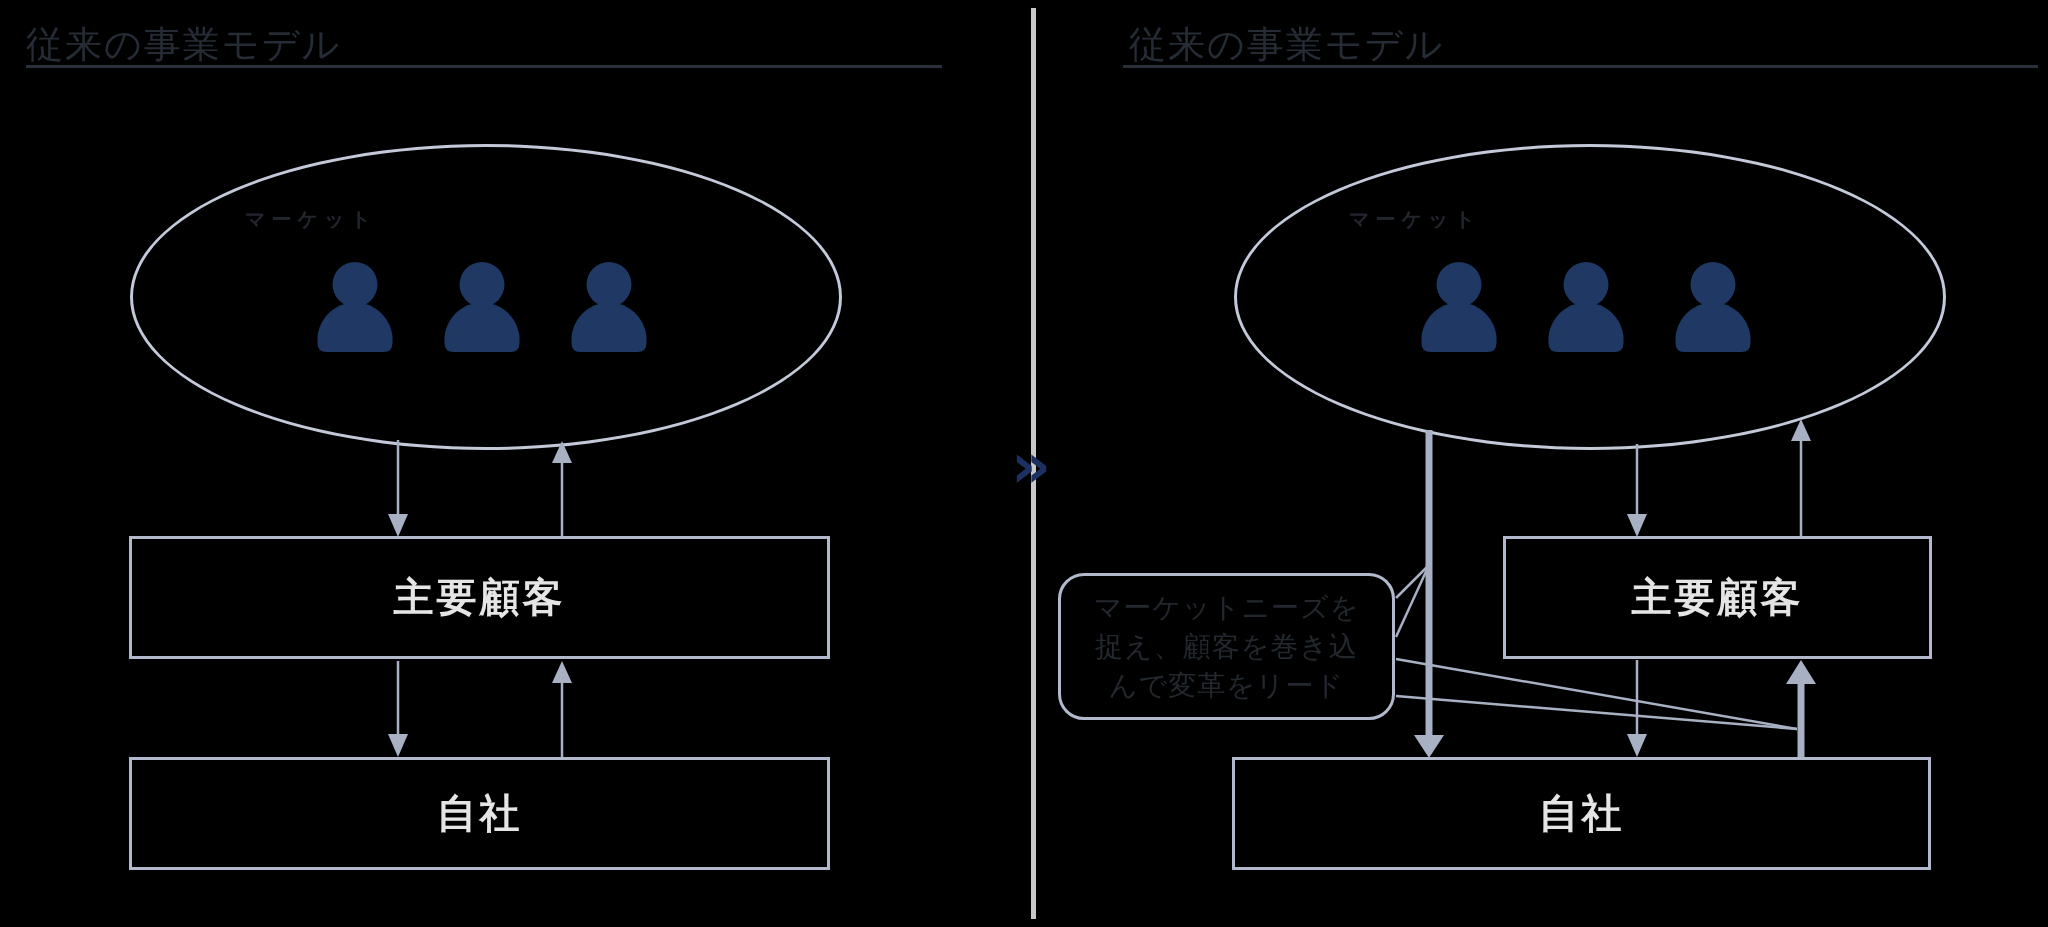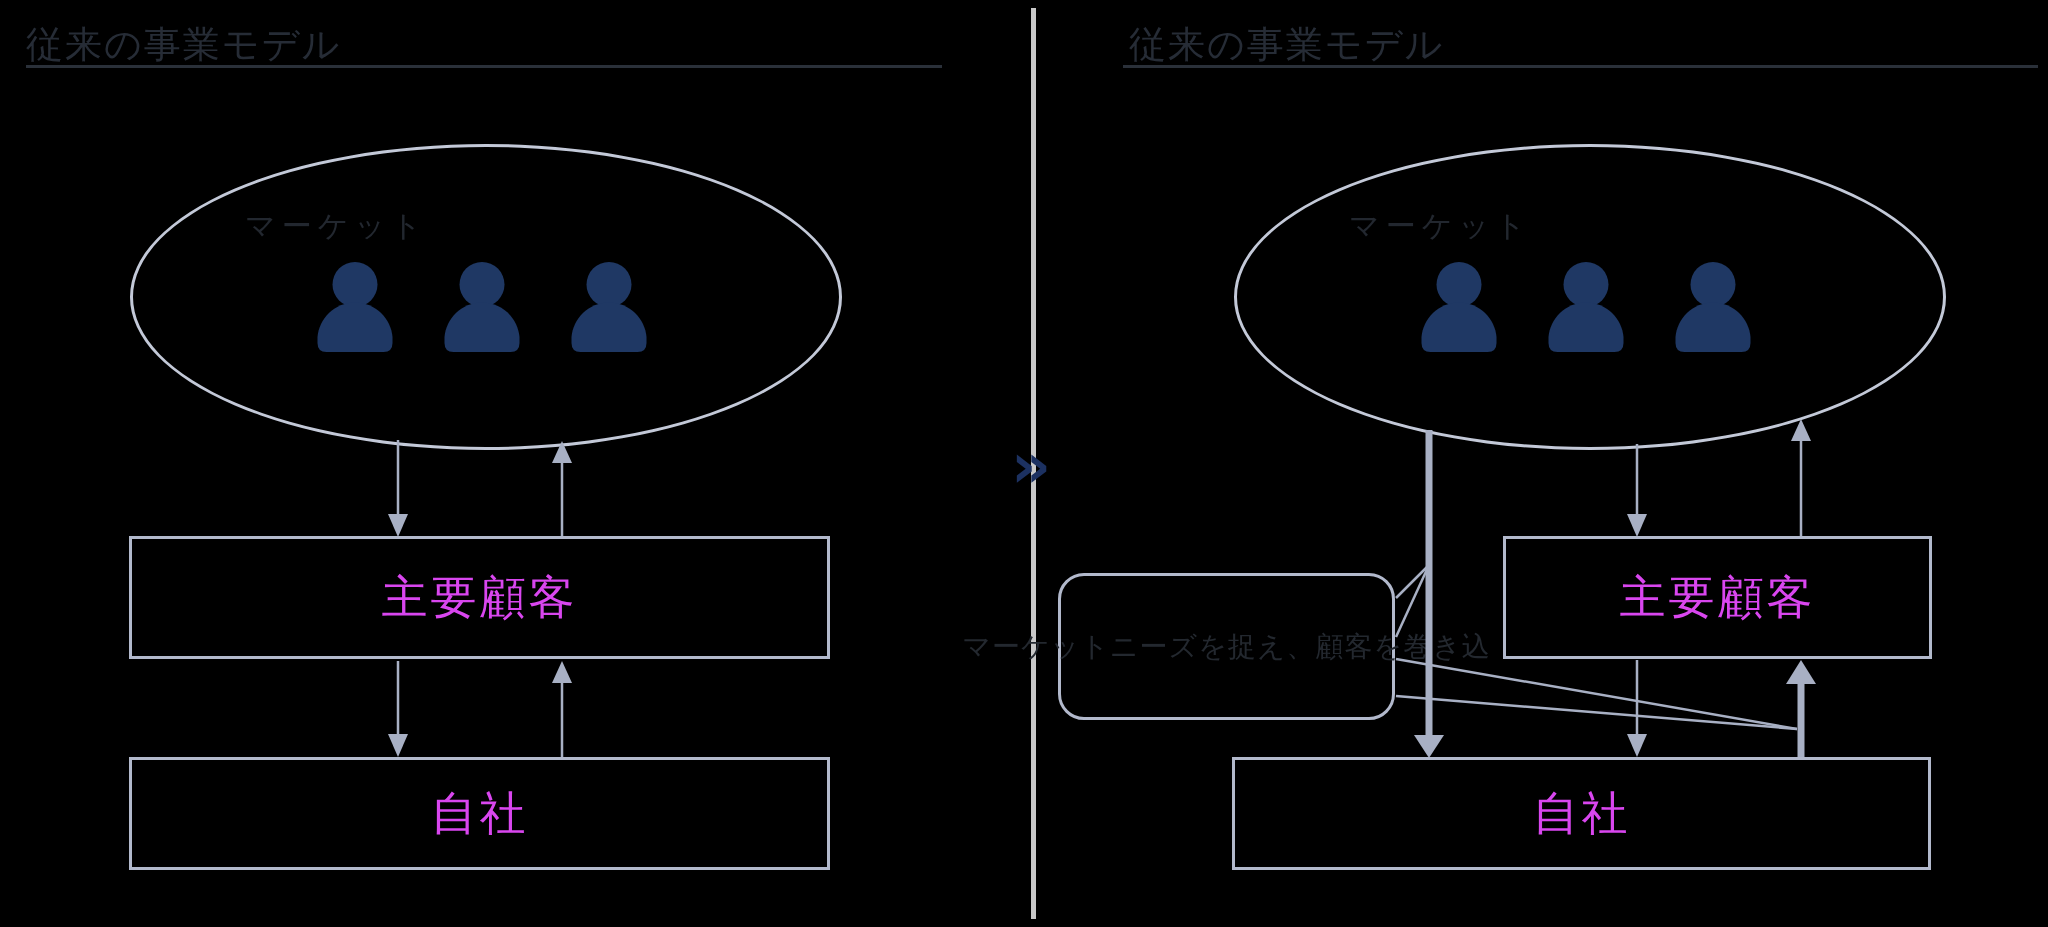--- a/index.html
+++ b/index.html
@@ -10,39 +10,39 @@
   .panel-title{
     position:absolute;font-size:37px;font-weight:500;color:#262c36;
     letter-spacing:2px;white-space:nowrap;
   }
   .title-underline{position:absolute;height:3px;background:#2a3039;}
   .market-ellipse{
     position:absolute;width:706px;height:300px;
     border:3px solid #c3c9d8;border-radius:50%;background:transparent;
   }
   .market-label{
-    position:absolute;font-size:30px;font-weight:400;color:#22272f;
+    position:absolute;font-size:20px;font-weight:700;color:#22272f;
     letter-spacing:6px;white-space:nowrap;
   }
   .person{position:absolute;width:90px;height:90px;}
   .person svg{width:100%;height:100%;fill:#1f3864;}
   .dbox{
     position:absolute;box-sizing:border-box;border:3px solid #b2b9cc;
     display:flex;align-items:center;justify-content:center;background:transparent;
   }
-  .dbox .box-label{font-size:46px;font-weight:400;color:#d946ef;letter-spacing:3px;}
+  .dbox .box-label{font-size:40px;font-weight:700;color:#e5e5e5;letter-spacing:3px;}
   .divider{position:absolute;left:1031px;top:8px;width:5px;height:911px;background:#c8c8c8;}
   .chevron{
     position:absolute;left:997px;top:431px;width:68px;height:72px;
     line-height:70px;text-align:center;font-size:62px;font-weight:bold;color:#1c3161;
   }
   .callout{
     position:absolute;left:1058px;top:573px;width:337px;height:147px;
     box-sizing:border-box;border:3px solid #b2b9cc;border-radius:26px;
-    display:flex;flex-direction:row;align-items:center;justify-content:center;
+    display:flex;flex-direction:column;align-items:center;justify-content:center;
     background:transparent;
   }
   .callout .callout-line{
     font-size:28px;line-height:39px;color:#23282f;letter-spacing:1px;white-space:nowrap;
   }
   .overlay{position:absolute;left:0;top:0;pointer-events:none;}
   .thin-line{stroke:#a8b0c4;stroke-width:2.5;fill:none;}
   .thick-line{stroke:#a8b0c4;stroke-width:7;fill:none;}
   .head{fill:#a8b0c4;stroke:none;}
 </style>
@@ -119,20 +119,21 @@
       <span class="box-label">主要顧客</span>
     </div>
 
     <div class="dbox" style="left:1232px;top:757px;width:699px;height:113px;">
       <span class="box-label">自社</span>
     </div>
 
     <div class="callout">
       <span class="callout-line">マーケットニーズを</span>
       <span class="callout-line">捉え、顧客を巻き込</span>
+      <span class="callout-line">んで変革をリード</span>
     </div>
   </div>
 
   <svg class="overlay" width="2048" height="927" viewBox="0 0 2048 927">
 
     <g>
       <line class="thin-line" x1="398" y1="440" x2="398" y2="516"></line>
       <polygon class="head" points="388,514 408,514 398,537"></polygon>
     </g>
 

